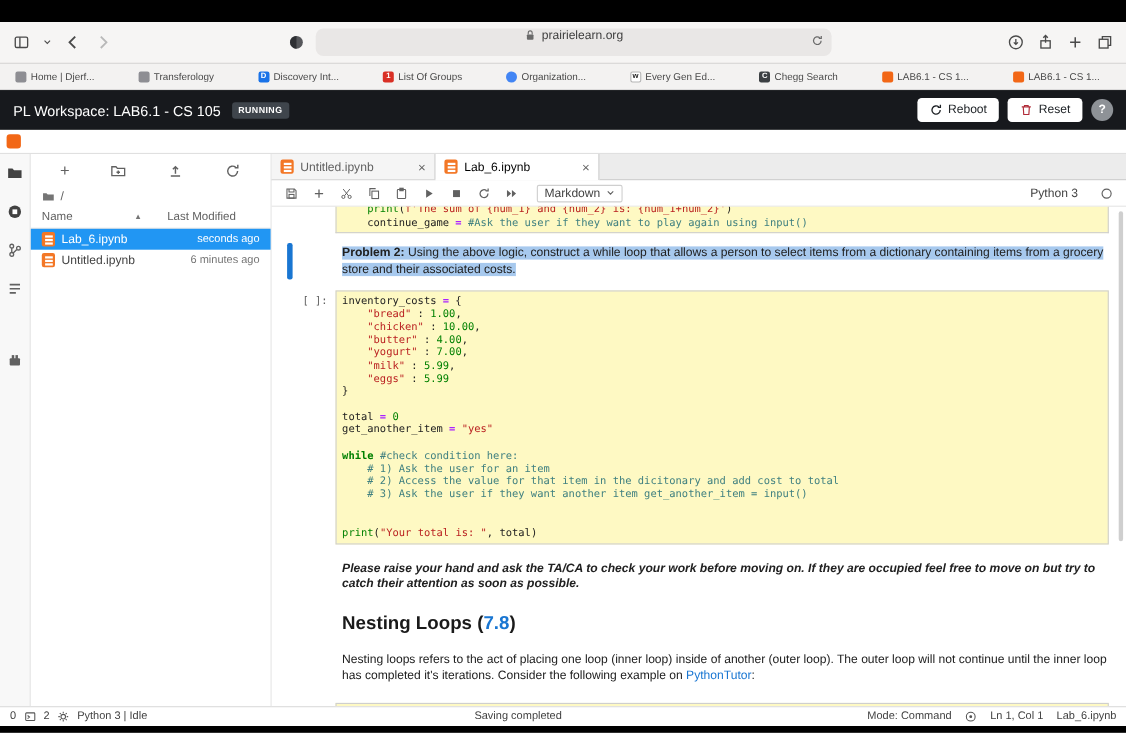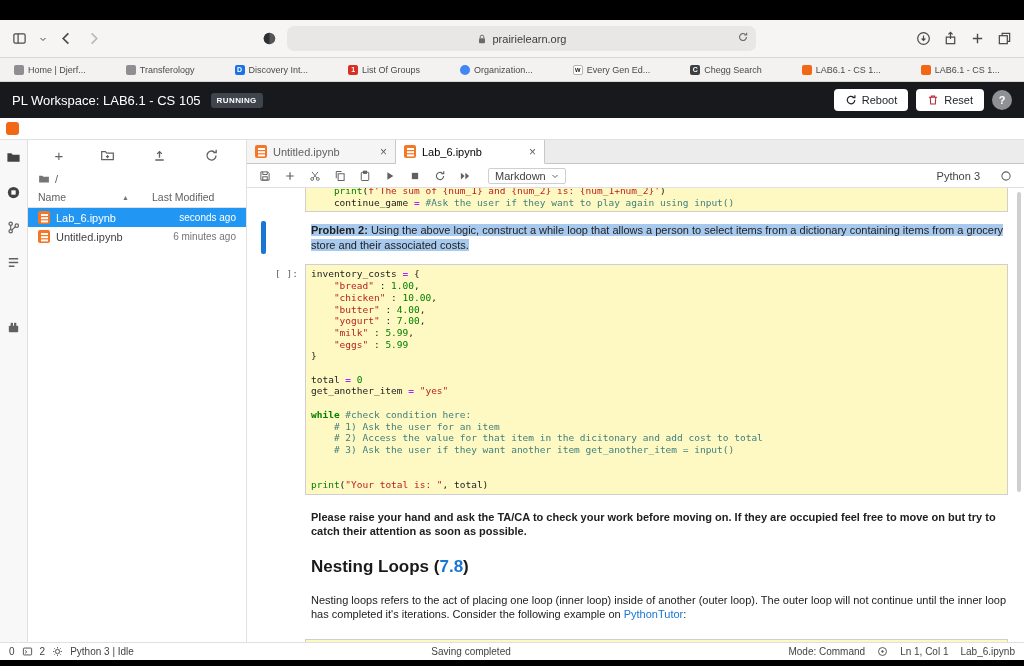--- a/index.html
+++ b/index.html
@@ -12,21 +12,21 @@
   .mac-bottom { height:6px; background:#000; }
 
   
   .browser-toolbar { height:38px; background:#f6f5f4; border-bottom:1px solid #d9d8d7; display:flex; align-items:center; padding:0 12px; gap:10px; }
   .tb-group { display:flex; align-items:center; gap:12px; color:#4a4a4a; }
   .ic { width:15px; height:15px; display:block; }
   .ic12 { width:12px; height:12px; display:block; }
   .chev-sm { width:8px; height:8px; }
   .fwd { color:#b9b9b9; }
   .addr-wrap { flex:1; display:flex; align-items:center; justify-content:center; gap:10px; }
-  .address-bar { position:relative; width:469px; height:25px; background:#e9e7e6; border-radius:7px; display:flex; align-items:center; justify-content:center; gap:5px; color:#3d3d3d; font-size:11px; }
+  .address-bar { position:relative; width:469px; height:25px; background:#e9e7e6; border-radius:7px; display:flex; align-items:flex-start; justify-content:center; gap:5px; color:#3d3d3d; font-size:11px; }
   .address-bar .reload { position:absolute; right:7px; top:5px; color:#6a6a6a; }
 
   
   .bookmarks { height:24px; background:#f3f2f1; border-bottom:1px solid #d9d8d7; display:flex; align-items:center; justify-content:space-between; padding:0 14px;gap:40px; }
   .bm-item { display:flex; align-items:center; gap:4px; font-size:9px; color:#4a4a4a; white-space:nowrap; }
   .bm-ico { width:10px; height:10px; border-radius:2px; display:inline-flex; align-items:center; justify-content:center; font-size:7px; font-weight:bold; color:#fff; background:#8e8e93; }
   .bm-ico.i2 { background:#1a73e8; }
   .bm-ico.i3 { background:#d93025; }
   .bm-ico.i4 { background:#4285f4; border-radius:50%; }
   .bm-ico.i5 { background:#fff; border:1px solid #b5b5b5; color:#222; }
@@ -96,21 +96,21 @@
   .tk-op { color:#aa22ff; font-weight:bold; }
   .tk-fn { color:#008000; }
   .md { font-size:11px; line-height:14.5px; color:#212121; padding:2px 0 2px 6px; }
   .hl { background:#a7c9ee; }
   .bold { font-weight:bold; }
   .md-h { font-size:17px; font-weight:bold; color:#1a1a1a; padding-left:6px; }
   .link { color:#1976d2; }
   .m-partial { margin-top:-6px; }
   .m-md2 { margin-top:9px; }
   .m-code { margin-top:10px; }
-  .m-chk { margin-top:13px; }
+  .m-chk { margin-top:13px;font-style:italic; }
   .m-head { margin-top:16px; }
   .m-para { margin-top:14px; }
   .m-bot { margin-top:15px; }
   .nb-scroll { position:absolute; right:3px; top:4px; width:4px; height:300px; background:#cfcfcf; border-radius:2px; }
 
   
   .statusbar { height:18px; background:#fff; border-top:1px solid #e0e0e0; display:flex; align-items:center; gap:7px; padding:0 9px; font-size:10px; color:#424242; position:relative; }
   .sb-center { position:absolute; left:46%; transform:translateX(-50%); }
   .sb-right { margin-left:auto; display:flex; align-items:center; gap:12px; }
   .sb-ico { width:11px; height:11px; display:block; color:#555; }

